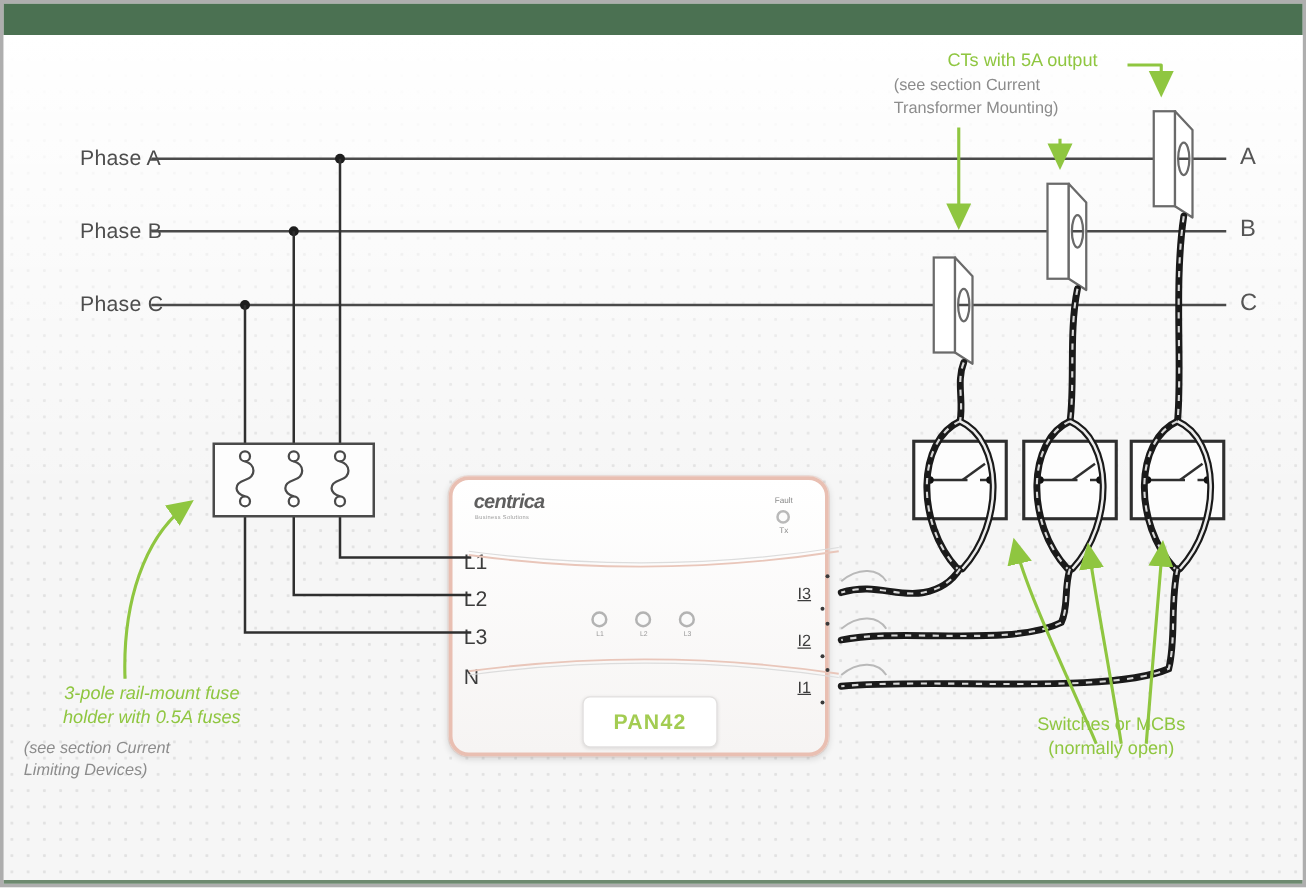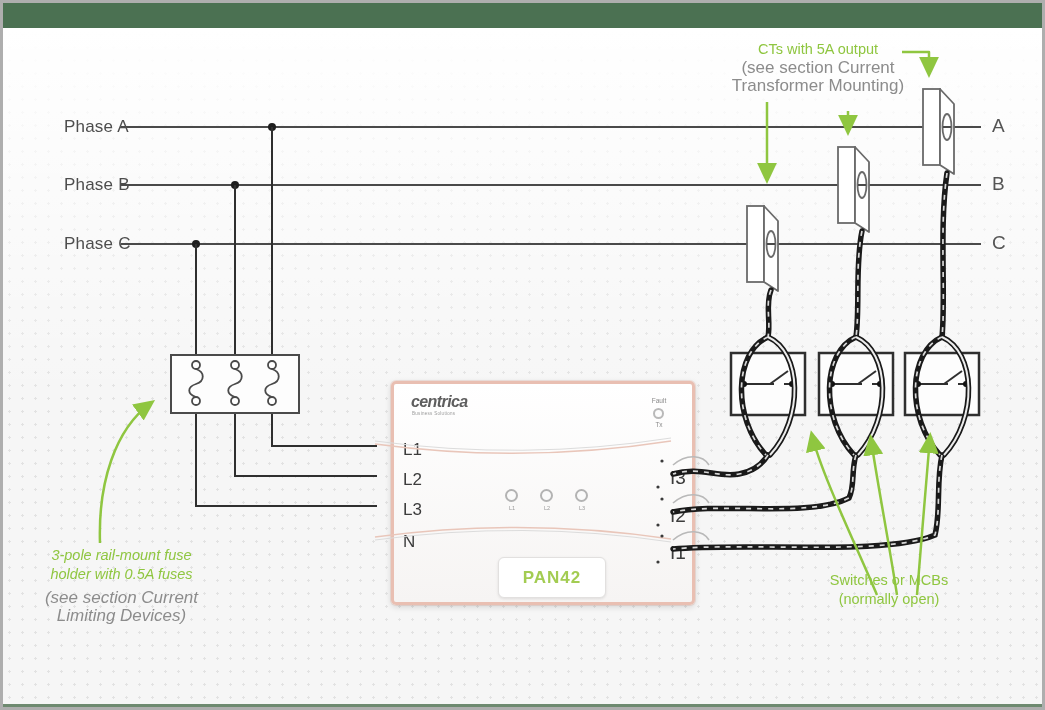--- a/index.html
+++ b/index.html
@@ -15,35 +15,35 @@
     background:
       linear-gradient(#ffffff 0%, rgba(255,255,255,0) 55%),
       radial-gradient(circle, #e2e2e2 1px, transparent 1.4px),
       #f6f6f6;
     background-size:auto, 13px 13px, auto;
   }
   .abs { position:absolute; }
   .phase-label { font-size:17px; color:#4d4d4d; letter-spacing:0.2px;margin-left:31px; }
   .end-label { font-size:19px; color:#555; }
   .green-note { color:#8fc640; font-size:14.5px; line-height:19px; text-align:center; }
-  .gray-note { color:#8c8c8c; font-size:17px; line-height:18px; text-align:center; }
+  .gray-note { color:#8c8c8c; font-size:13px; line-height:18px; text-align:left; }
   
   #device {
-    position:absolute; left:388px; top:353px; width:304px; height:224px;
+    position:absolute; left:356px; top:353px; width:304px; height:224px;
     background:linear-gradient(#ffffff, #f6f4f3);
-    border:3px solid #e9bfb2; border-radius:5px;
+    border:3px solid #e9bfb2; border-radius:16px;
     box-shadow:0 2px 6px rgba(0,0,0,0.14), 0 0 0 1px rgba(233,191,178,0.35);
   }
   .brand { position:absolute; left:17px; top:9px; font-size:16px; font-weight:700; font-style:italic; color:#5e5e5e; letter-spacing:-0.6px; }
   .brand-tag { position:absolute; left:18px; top:27px; font-size:4.5px; color:#9a9a9a; letter-spacing:0.3px; }
   .fault-label { position:absolute; left:235px; top:13px; width:60px; text-align:center; font-size:6.5px; color:#8a8a8a; }
   .fault-led { position:absolute; left:259px; top:24px; width:11px; height:11px; border:2px solid #b9b9b9; border-radius:50%; background:#fcfcfc; }
   .tx-label { position:absolute; left:235px; top:37px; width:60px; text-align:center; font-size:6.5px; color:#8a8a8a; }
   .lterm { position:absolute; left:9px; font-size:17px; color:#3c3c3c; }
-  .iterm { position:absolute; left:276px; font-size:19px; color:#3c3c3c; }
+  .iterm { position:absolute; left:276px; font-size:13px; color:#3c3c3c;text-decoration:underline; }
   .led { position:absolute; width:13px; height:13px; border:2px solid #b3b3b3; border-radius:50%; background:#fafafa; top:105px; }
   .led-label { position:absolute; top:121px; width:22px; text-align:center; font-size:5.5px; color:#999; }
   .model-box {
     position:absolute; left:104px; top:173px; width:108px; height:41px;
     background:#fff; border:1px solid #e2e0df; border-radius:6px;
     box-shadow:0 1px 3px rgba(0,0,0,0.10);
     display:flex; align-items:center; justify-content:center;
   }
   .model-text { font-size:17px; font-weight:700; color:#a3cc52; letter-spacing:1px; }
   svg { position:absolute; left:0; top:0; }

